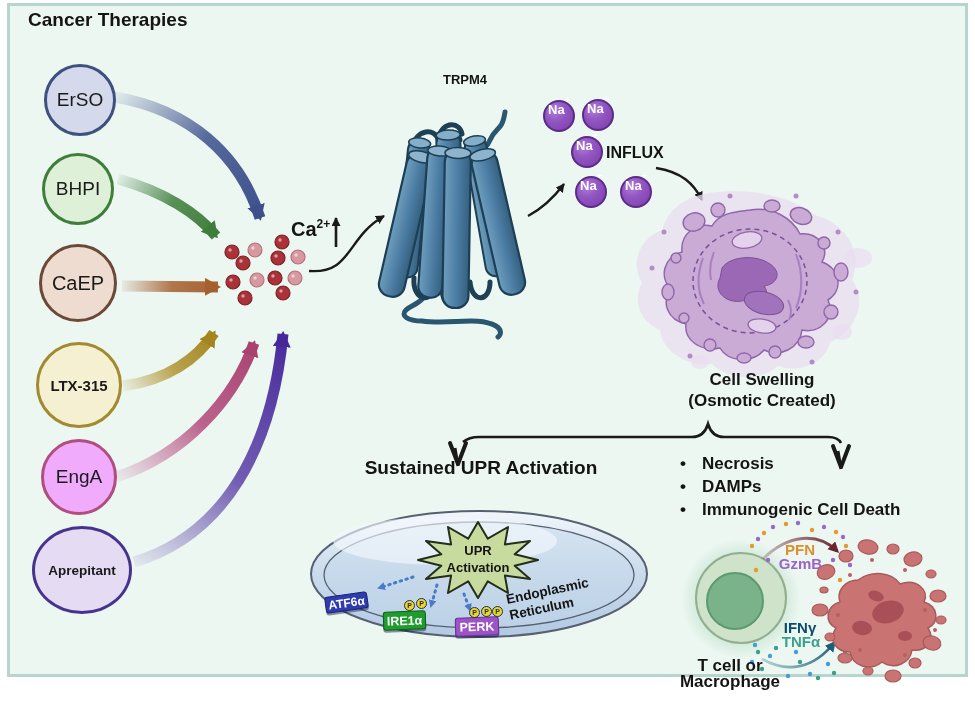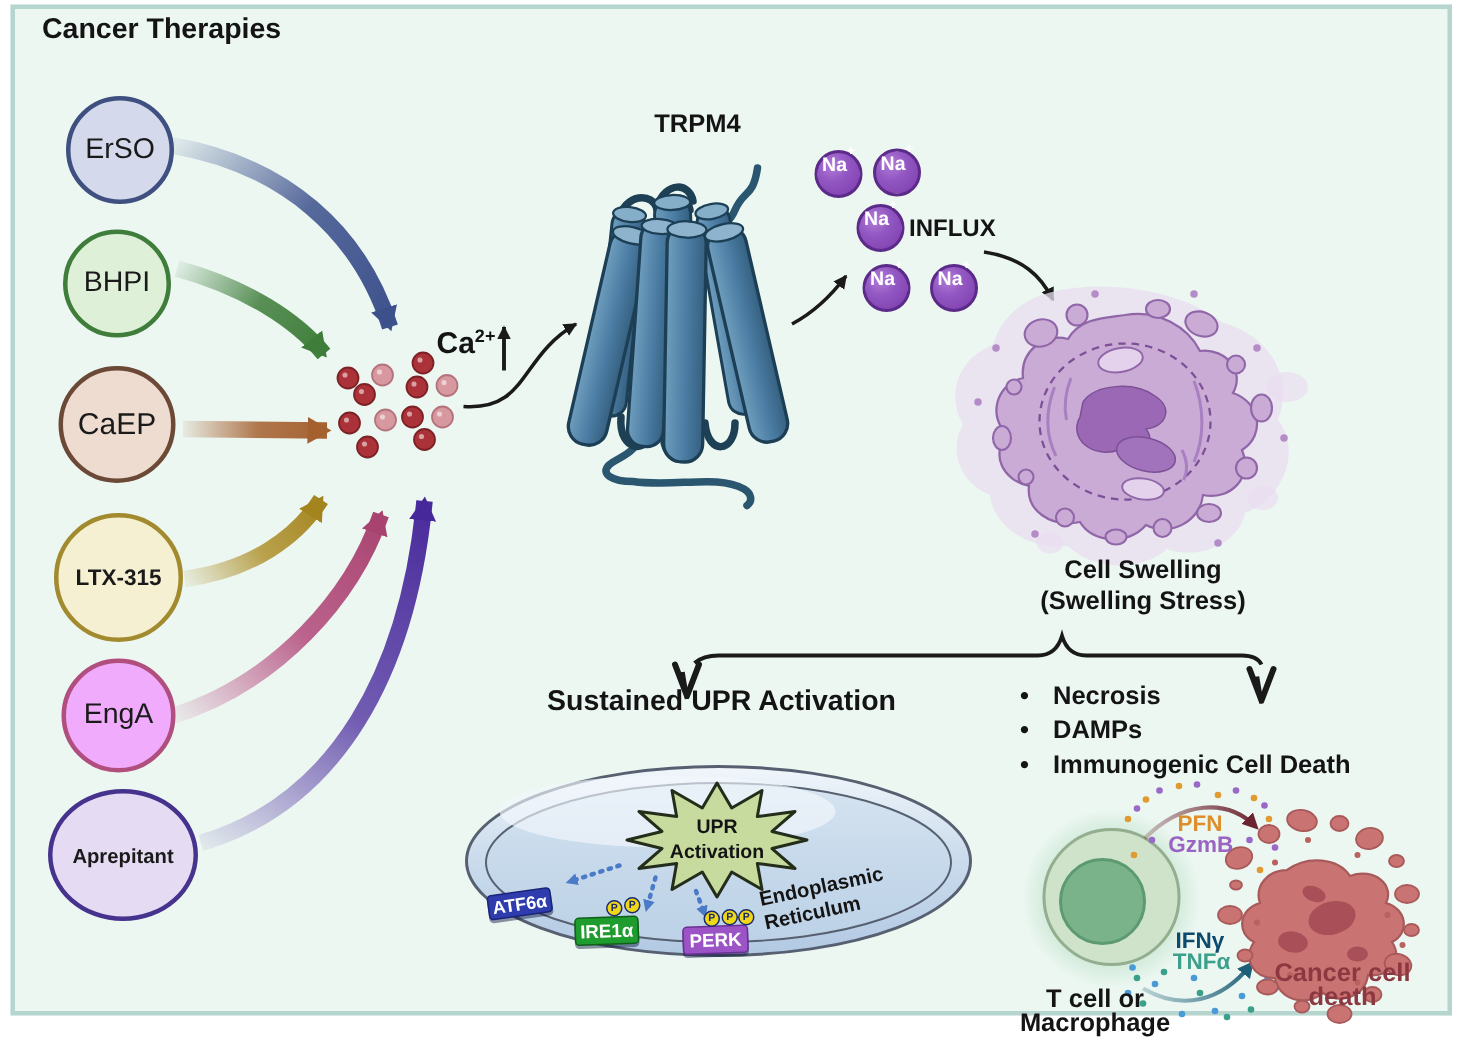--- a/index.html
+++ b/index.html
@@ -404,21 +404,21 @@
   <div class="tcircle c-enga" style="background-color: #f0abfc; border-color: rgb(176, 78, 126);">
     <span>EngA</span>
     </div>
   <div class="tcircle c-apre" style="background-color: rgb(229, 220, 244); border-color: rgb(70, 51, 142);">
     <span>Aprepitant</span>
     </div>
 
   <div class="txt b" style="left:291px;top:218px;font-size:20px;">
     <span>Ca</span><sup style="font-size:12px;">2+</sup></div>
 
-  <div class="txt b ctr" style="left:415px;top:73px;width:100px;font-size:17px;text-align:center;">TRPM4</div>
+  <div class="txt b ctr" style="left:415px;top:73px;width:100px;font-size:13px;text-align:center;">TRPM4</div>
 
   <div class="na-ion" style="left:543px;top:100px;">
       <span>Na</span>
       <sup>+</sup>
     </div>
   <div class="na-ion" style="left:582px;top:99px;">
       <span>Na</span>
       <sup>+</sup>
     </div>
   <div class="na-ion" style="left:571px;top:136px;">
@@ -431,21 +431,21 @@
     </div>
   <div class="na-ion" style="left:620px;top:176px;">
       <span>Na</span>
       <sup>+</sup>
     </div>
 
   <div class="txt b" style="left:606px;top:144px;font-size:16px;">INFLUX</div>
 
   <div class="txt b ctr" style="left:662px;top:369px;width:200px;font-size:17px;line-height:21px;">
     <div>Cell Swelling</div>
-      <div>(Swelling Stress)</div>
+      <div>(Osmotic Created)</div>
     </div>
 
   <div class="txt b ctr" style="left:352px;top:457px;width:258px;font-size:19px;">Sustained UPR Activation</div>
 
   <div class="txt bullets">
     <div class="row">
         <span class="dot">•</span>
         <span>Necrosis</span>
       </div>
     <div class="row">
@@ -492,18 +492,14 @@
   <div class="txt b ctr" style="left: 770px; top: 541px; width: 60px; font-size: 15px; color: rgb(221, 143, 43);">PFN</div>
   <div class="txt b ctr" style="left: 768px; top: 555px; width: 65px; font-size: 15px; color: rgb(154, 99, 196);">GzmB</div>
   <div class="txt b ctr" style="left: 770px; top: 619px; width: 60px; font-size: 15px; color: #0c4a6e;">IFNγ</div>
   <div class="txt b ctr" style="left: 770px; top: 633px; width: 62px; font-size: 15px; color: rgb(61, 160, 140);">TNFα</div>
 
   <div class="txt b ctr" style="left:670px;top:641px;width:120px;font-size:17px;line-height:16px;margin-top:17px;">
     <div>T cell or</div>
       <div>Macrophage</div>
     </div>
 
-  <div class="txt b ctr" style="left: 835px; top: 641px; width: 120px; font-size: 17px; line-height: 16px; color: rgb(140, 56, 64);">
-    <div>Cancer cell</div>
-      <div>death</div>
-    </div>
 
 </div>
 
 </body></html>

